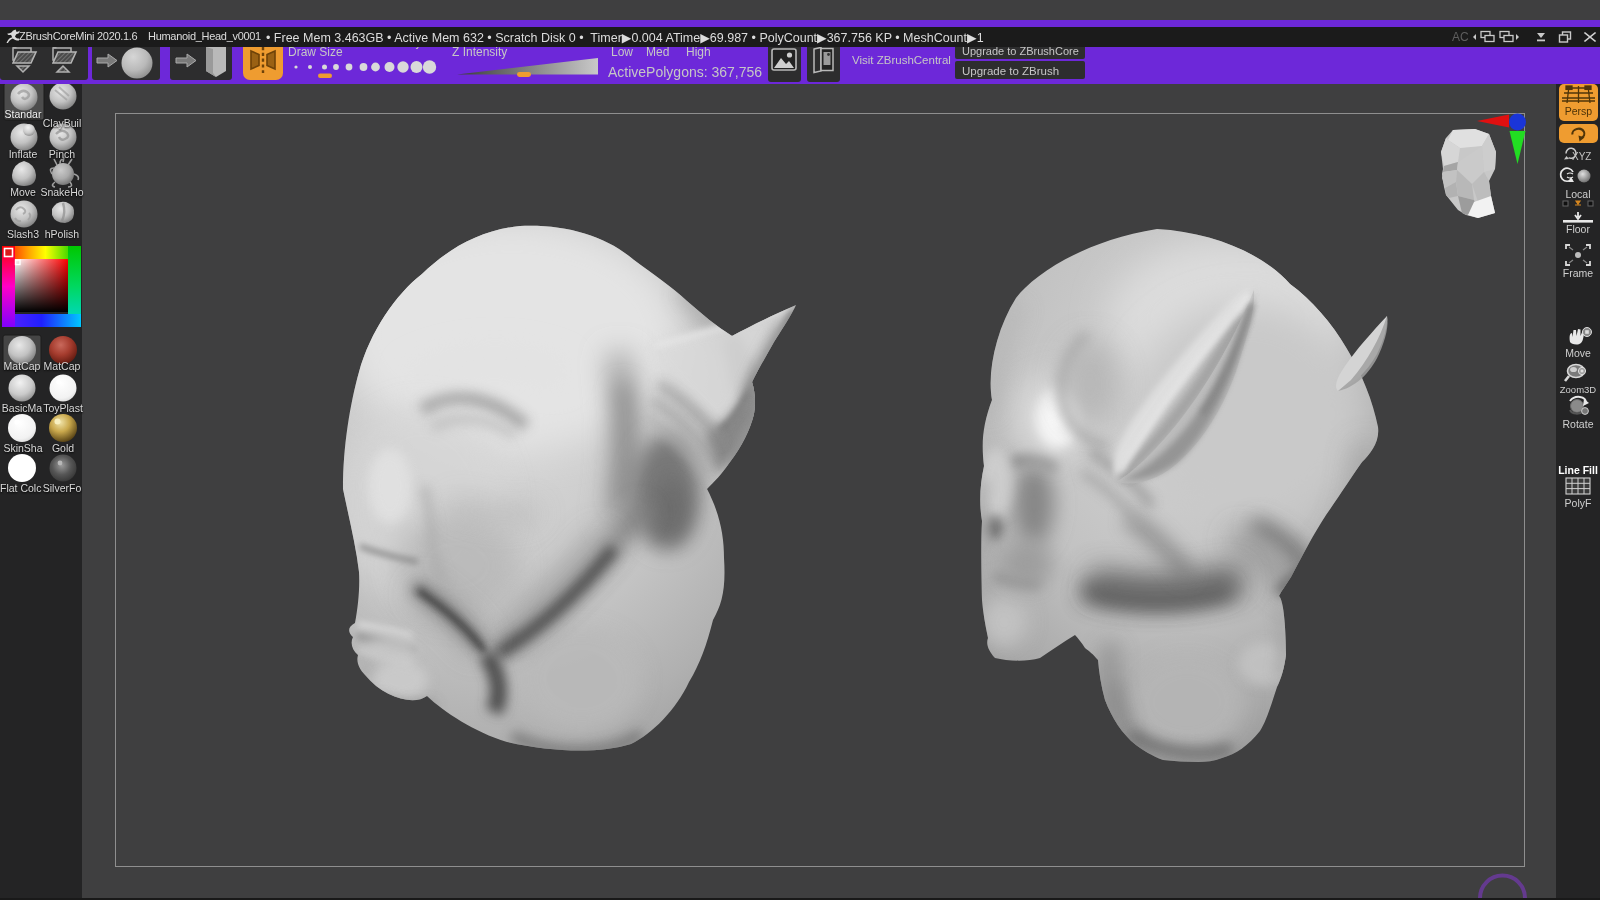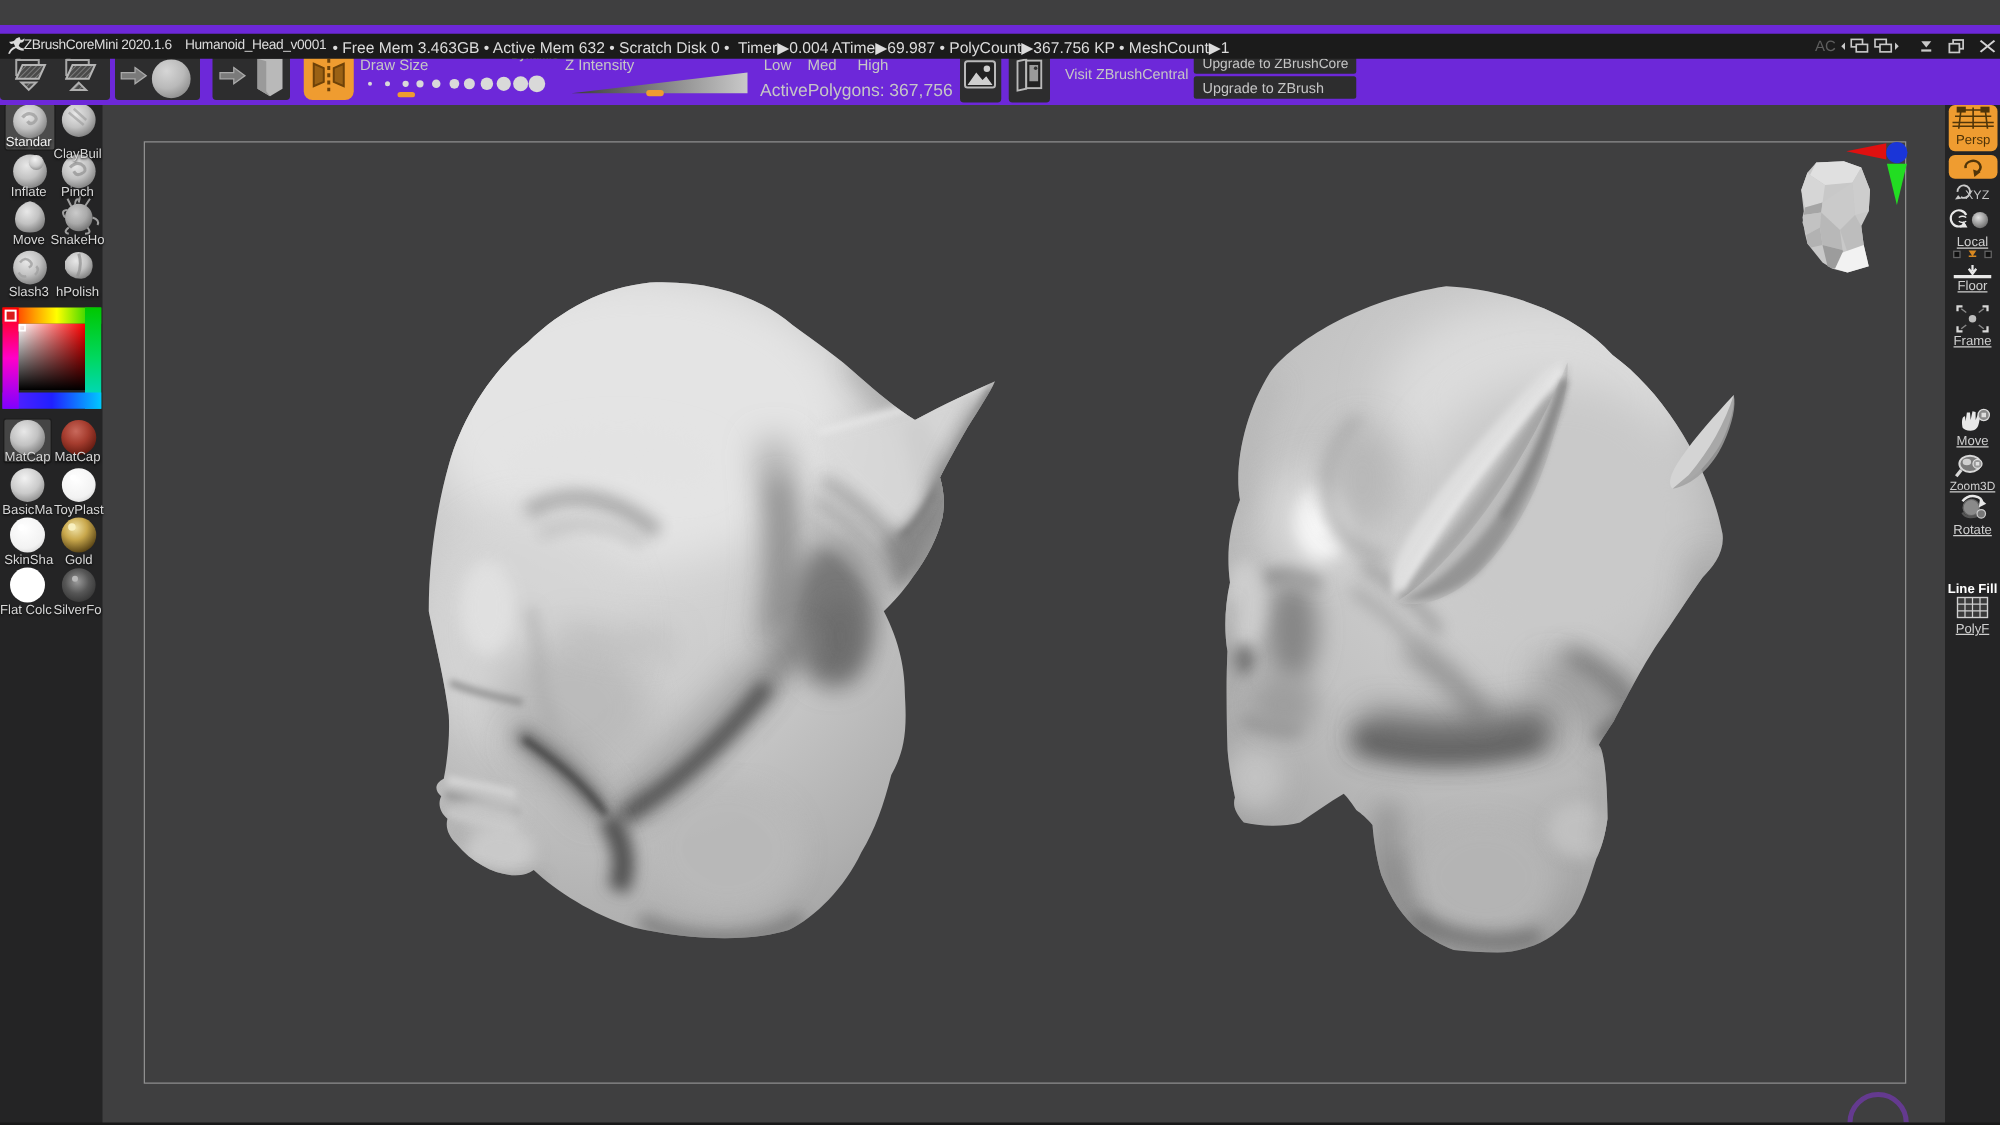--- a/index.html
+++ b/index.html
@@ -14,21 +14,21 @@
 
   #toolbar { left:0; top:20px; width:1600px; height:64px; background:#6d28d9; z-index:20; }
   .cell { position:absolute; top:20px; height:40px; background:#2d2d2e; border-radius:3px; }
   .tb-label { position:absolute; color:#c6c6c6; font-size:12px; white-space:nowrap; }
 
   #leftbar { left:0; top:84px; width:82px; height:816px; background:#242425; z-index:10; }
   .thumblabel { position:absolute; text-align:center; color:#d8d8d8;
     font-size:10.5px; text-shadow:0 1px 2px #000; white-space:nowrap; }
 
   #rightbar { left:1556px; top:84px; width:44px; height:816px; background:#242425; z-index:10; }
-  .rb-label { position:absolute; width:44px; left:0; text-align:center; color:#cfcfcf; font-size:10.5px;text-decoration:underline; }
+  .rb-label { position:absolute; width:44px; left:0; text-align:center; color:#cfcfcf; font-size:10.5px; }
 
   #canvas { left:82px; top:84px; width:1474px; height:814px; background:#3f3f40; }
   #innerborder { position:absolute; left:33px; top:29px; width:1410px; height:754px;
     border:1px solid #8f8f8f; }
   #bottomstrip { left:0; top:898px; width:1600px; height:2px; background:#191919; z-index:40; }
 </style>
 </head>
 <body>
 <div id="stage">
 

